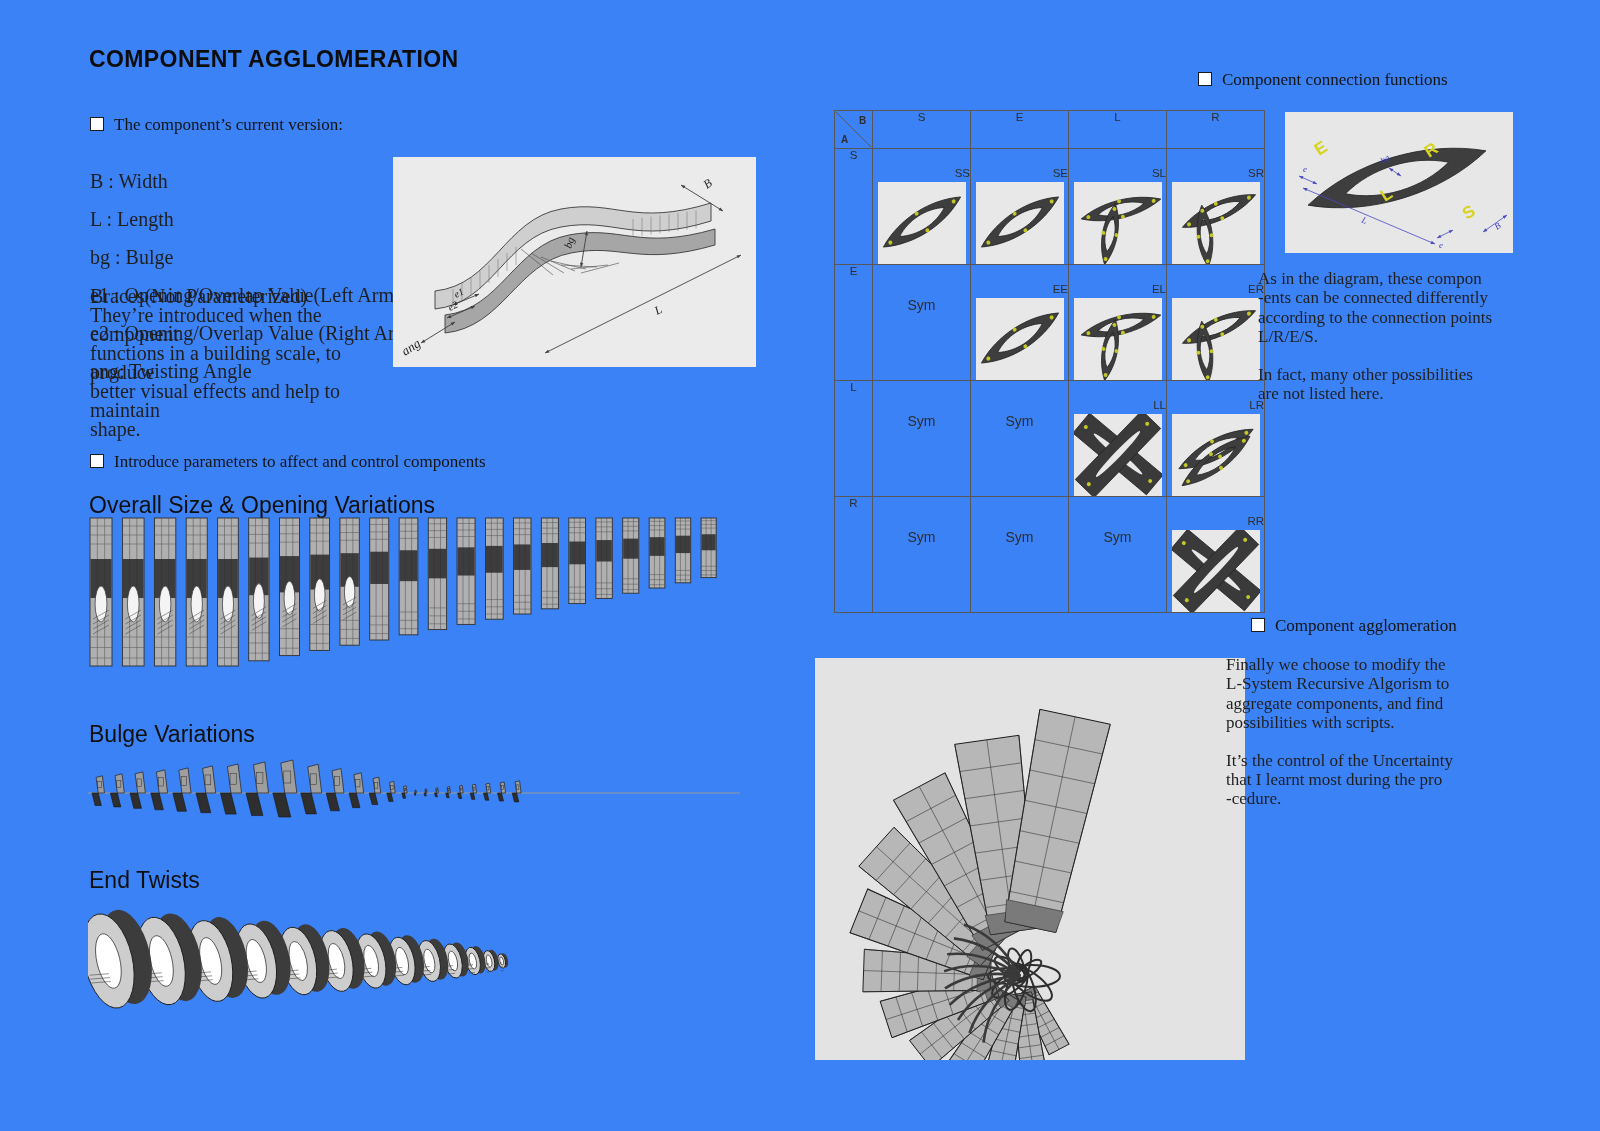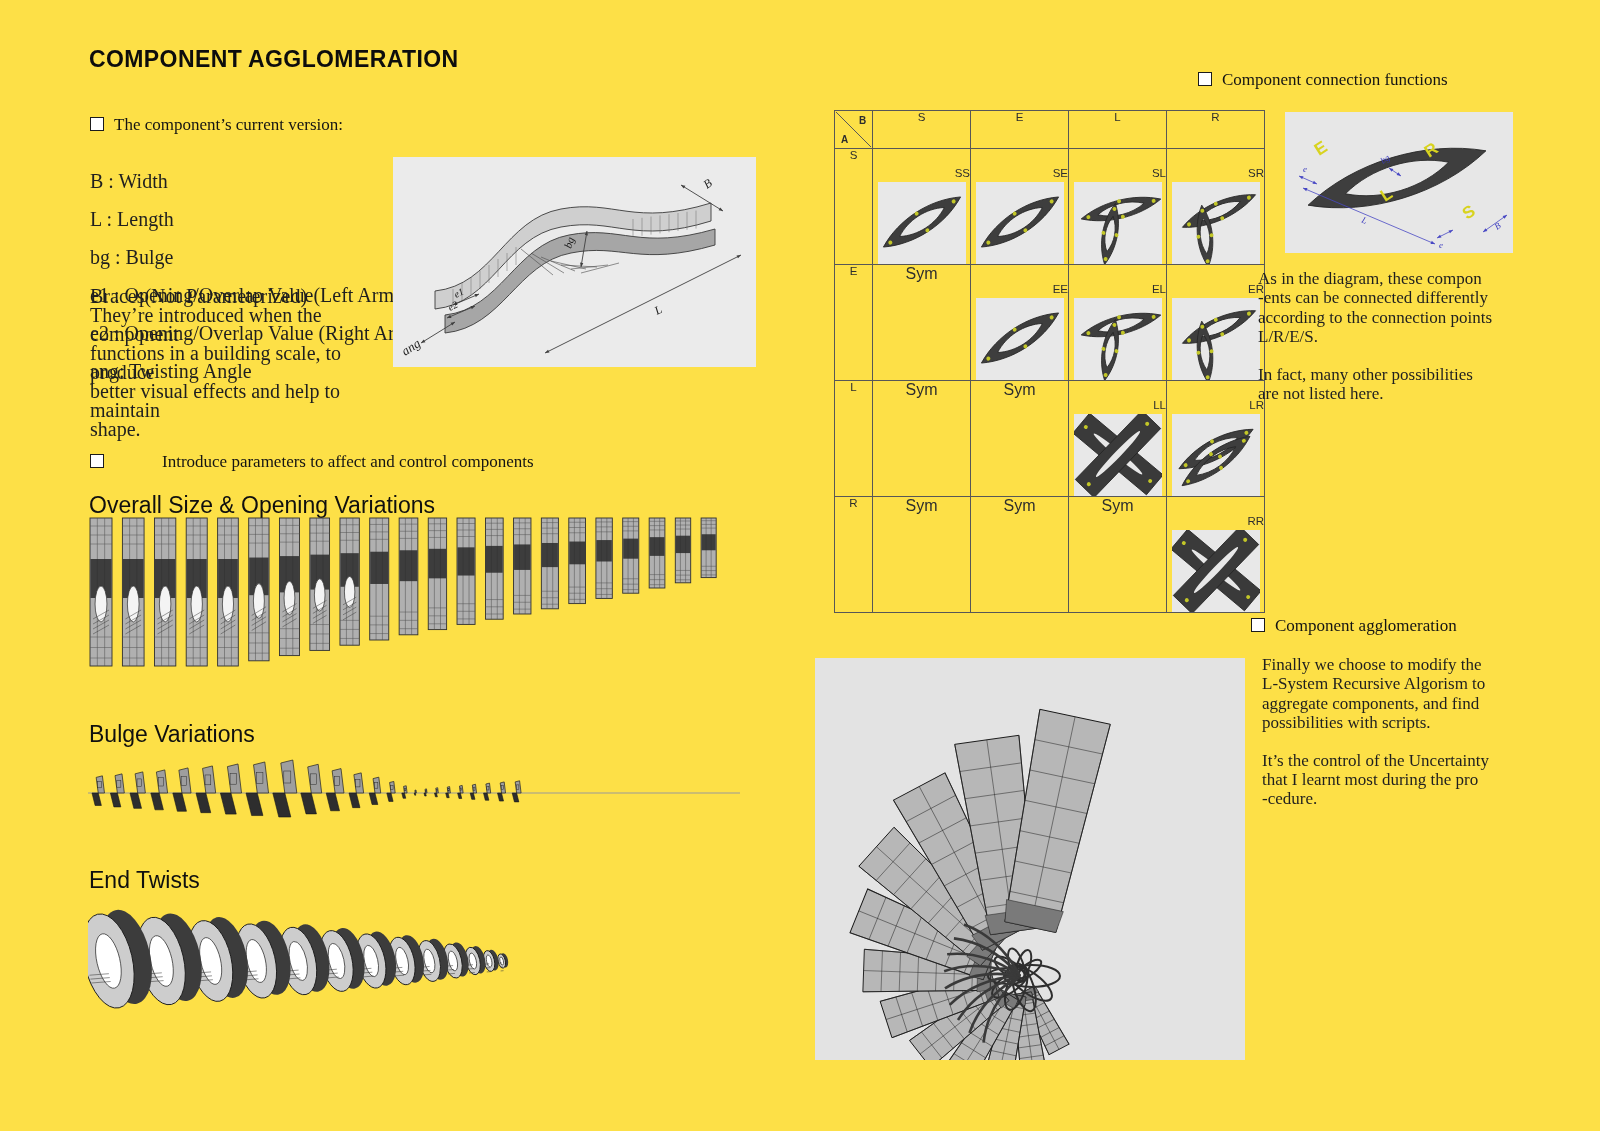--- a/index.html
+++ b/index.html
@@ -1,36 +1,36 @@
 <!DOCTYPE html>
 <html><head>
 <meta charset="utf-8">
 <style>
   html,body{margin:0;padding:0;background:#ffffff;}
-  .page{position:relative;width:1600px;height:1131px;background:#fde047;overflow:hidden;
+  .page{position:relative;width:1600px;height:1131px;background:#3b82f6;overflow:hidden;
         font-family:"Liberation Serif",serif;color:#1f1f1f;}
   .abs{position:absolute;}
   .title{left:89px;top:46px;font-family:"Liberation Sans",sans-serif;font-weight:700;
          font-size:23px;letter-spacing:0.4px;color:#0d0d0d;}
   .check-head{font-size:17px;display:flex;align-items:baseline;color:#141414;}
   .box{width:12px;height:12px;border:1.5px solid #1b1b1b;margin-right:10px;flex:none;
        transform:translateY(1px);background:#fff;}
   .lines{font-size:20px;line-height:19px;white-space:pre-line;}
   .rcol{font-size:17px;line-height:19.4px;}
   .para{white-space:pre-line;margin:0 0 18px 0;}
   .slabel{font-family:"Liberation Sans",sans-serif;font-size:23px;color:#0f0f0f;}
   table.conn{position:absolute;left:834px;top:110px;border-collapse:collapse;table-layout:fixed;
              border:1.5px solid #2f2f2f;}
   table.conn td,table.conn th{border:1px solid #575757;padding:0;vertical-align:top;overflow:hidden;}
   th.colhead{font-family:"Liberation Sans",sans-serif;font-size:11.5px;font-weight:400;color:#2d2d2d;
              text-align:center;vertical-align:middle;}
   td.rowlab{font-family:"Liberation Sans",sans-serif;font-size:11.5px;color:#2d2d2d;
             text-align:center;vertical-align:middle;}
   td.sym{vertical-align:middle;}
-  .symtxt{text-align:center;font-family:"Liberation Sans",sans-serif;font-size:16px;color:#2d2d2d;}
+  .symtxt{text-align:center;font-family:"Liberation Sans",sans-serif;font-size:14px;color:#2d2d2d;margin-top:32px;}
   .sublabel{text-align:right;font-family:"Liberation Sans",sans-serif;font-size:11.5px;color:#2d2d2d;
             margin-top:18px;height:15px;}
   .gfxbox{width:88px;height:82px;margin:0 auto;background:#e8e8e8;}
   .corner-cell{padding:0;}
   svg{display:block;}
 </style>
 </head>
 <body>
 
 <div class="page">
@@ -101,21 +101,21 @@
       <line x1="54" y1="161" x2="82" y2="149" stroke="#3f3f3f" stroke-width="0.9"></line>
       <polygon points="82,149 78.81640861058261,152.18036882534517 77.50139403032426,149.112001471409" fill="#3f3f3f"></polygon>
       <polygon points="54,161 57.18359138941738,157.81963117465483 58.498605969675744,160.887998528591" fill="#3f3f3f"></polygon>
       <text x="57" y="154" font-size="10" fill="#222" transform="rotate(-25 57 154)" font-style="italic" font-family="Liberation Serif, serif">e2</text>
       <line x1="28" y1="186" x2="62" y2="165" stroke="#3f3f3f" stroke-width="0.9"></line>
       <polygon points="62,165 59.32164524220648,168.61613271208412 57.567400648291496,165.7759271790789" fill="#3f3f3f"></polygon>
       <polygon points="28,186 30.67835475779352,182.38386728791588 32.432599351708504,185.2240728209211" fill="#3f3f3f"></polygon>
       <text x="12" y="199" font-size="13" fill="#222" transform="rotate(-33 12 199)" font-style="italic" font-family="Liberation Serif, serif">ang</text>
     </svg>
 
-  <div class="abs check-head" style="left:90px;top:452px;gap:48px;">
+  <div class="abs check-head" style="left:90px;top:452px;">
     <span class="box"></span>
     <span>Introduce parameters to affect and control components</span>
   </div>
 
   <div class="abs slabel" style="left:89px;top:492px;">Overall Size &amp; Opening Variations</div>
   <svg id="fig-overall" class="abs" style="left:88px;top:517px;" width="654" height="152" viewBox="0 0 654 152">
       <rect x="2" y="1" width="22" height="148" fill="#b0b0b0" stroke="#2e2e2e" stroke-width="0.9"></rect>
       <line x1="9.333333333333332" y1="1" x2="9.333333333333332" y2="149" stroke="#4c4c4c" stroke-width="0.5"></line>
       <line x1="16.666666666666664" y1="1" x2="16.666666666666664" y2="149" stroke="#4c4c4c" stroke-width="0.5"></line>
       <line x1="2" y1="9" x2="24" y2="9" stroke="#555" stroke-width="0.5"></line>
@@ -1029,21 +1029,21 @@
       <path d="M205,318 q-42,12 -62,44" fill="none" stroke="#3a3a3a" stroke-width="2.6" transform="rotate(-13 205 318)"></path>
       <path d="M205,318 q-42,12 -62,44" fill="none" stroke="#3a3a3a" stroke-width="2.6" transform="rotate(0 205 318)"></path>
       <path d="M205,318 q-42,12 -62,44" fill="none" stroke="#3a3a3a" stroke-width="2.6" transform="rotate(13 205 318)"></path>
       <path d="M205,318 q-42,12 -62,44" fill="none" stroke="#3a3a3a" stroke-width="2.6" transform="rotate(26 205 318)"></path>
       <path d="M205,318 q-42,12 -62,44" fill="none" stroke="#3a3a3a" stroke-width="2.6" transform="rotate(39 205 318)"></path>
       <path d="M205,318 q-42,12 -62,44" fill="none" stroke="#3a3a3a" stroke-width="2.6" transform="rotate(52 205 318)"></path>
       <path d="M205,318 q-42,12 -62,44" fill="none" stroke="#3a3a3a" stroke-width="2.6" transform="rotate(65 205 318)"></path>
       <path d="M205,318 q-42,12 -62,44" fill="none" stroke="#3a3a3a" stroke-width="2.6" transform="rotate(78 205 318)"></path>
     </svg>
 
-  <div class="abs rcol" style="left:1262px;top:655px;width:230px;">
+  <div class="abs rcol" style="left:1226px;top:655px;width:230px;">
     <p class="para">Finally we choose to modify the
 L-System Recursive Algorism to
 aggregate components, and find
 possibilities with scripts.</p>
     <p class="para">It’s the control of the Uncertainty
 that I learnt most during the pro
 -cedure.</p>
   </div>
 
 </div>

